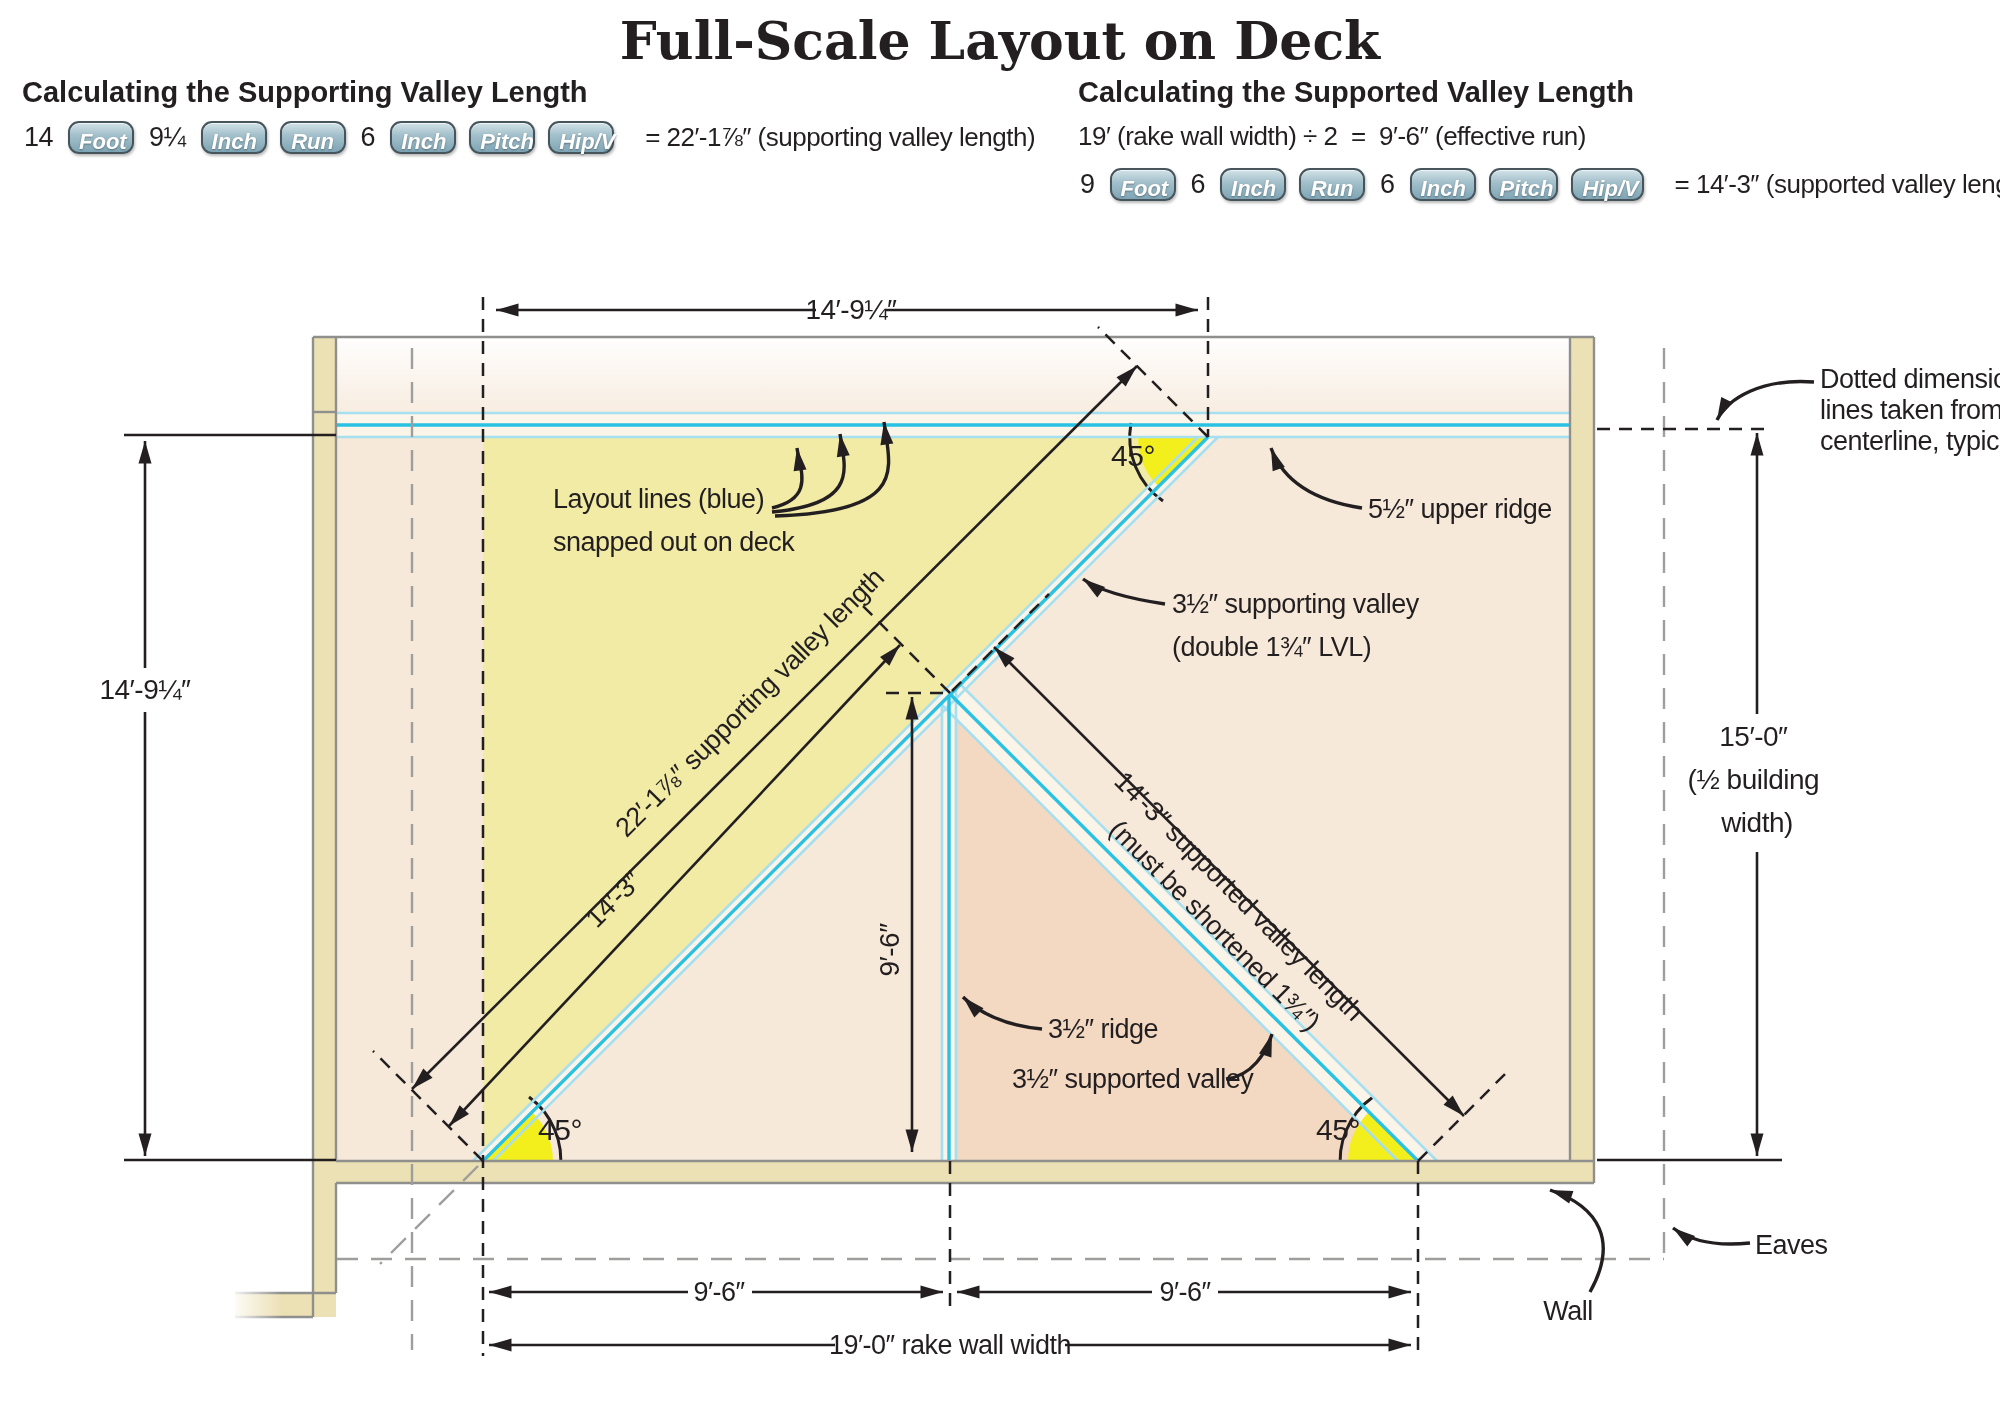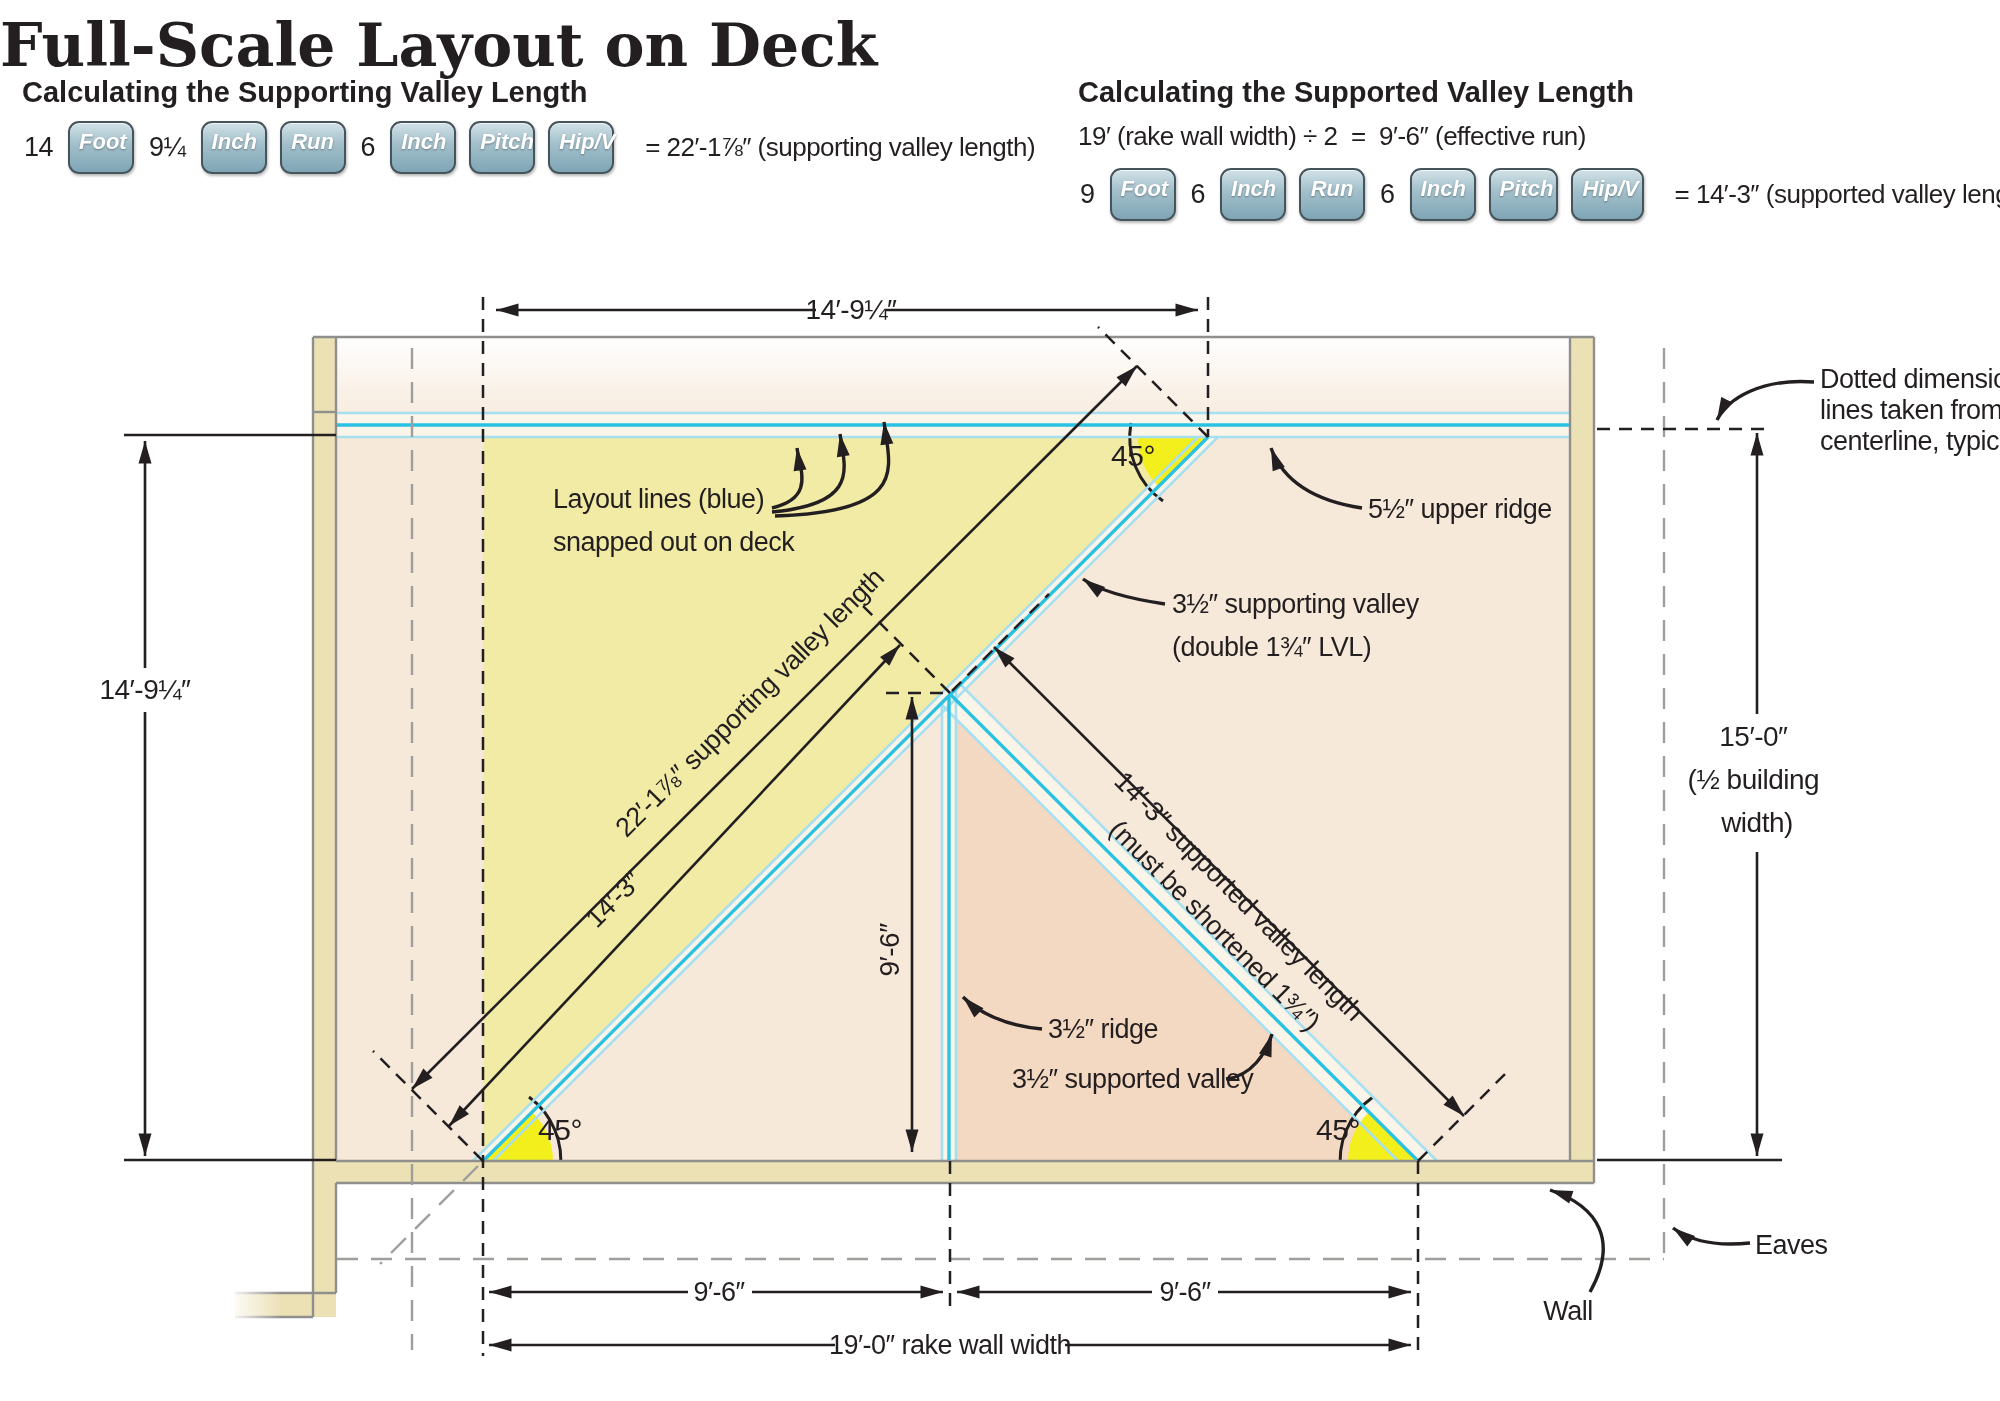--- a/index.html
+++ b/index.html
@@ -1,36 +1,36 @@
 <!DOCTYPE html>
 <html><head>
 <meta charset="utf-8">
 <style>
   html,body{margin:0;padding:0;}
   body{
     width:2000px;height:1401px;position:relative;background:#ffffff;
     font-family:"Liberation Sans",sans-serif;color:#231f20;overflow:hidden;
   }
   .page-title{
-    position:absolute;left:0;right:0;top:10px;
+    position:absolute;left:0;right:0;top:10px;text-align:center;
     font-family:"DejaVu Serif","Liberation Serif",serif;
-    font-weight:bold;font-size:60px;letter-spacing:0;
+    font-weight:bold;font-size:52px;letter-spacing:0;
   }
   .calc{position:absolute;top:76px;width:960px;}
   .calc-left{left:22px;}
   .calc-right{left:1078px;}
   .calc h2{
     margin:0 0 12px 0;font-family:Liberation Sans, sans-serif;
     font-size:29px;font-weight:bold;
   }
   .formula{font-size:26px;letter-spacing:-0.5px;margin-bottom:16px;white-space:pre;}
   .calcrow{display:flex;align-items:center;gap:13px;}
   .calcrow .num{font-size:27px;letter-spacing:-0.5px;padding:0 2px;}
   .calcrow .key{
-    display:inline-block;min-width:66px;height:53px;line-height:37px;text-align:center;
+    display:inline-block;min-width:66px;height:33px;line-height:37px;text-align:center;
     border-radius:11px;border:2px solid #46555c;box-sizing:border-box;padding:0 9px;
     background:linear-gradient(180deg,#d2e2e7 0%,#a3c0cb 42%,#7fa5b5 100%);
     color:#ffffff;font-style:italic;font-weight:bold;font-size:22px;
     text-shadow:0 1px 2px rgba(0,0,0,.35);
     box-shadow:inset 0 1px 0 rgba(255,255,255,.65), 1px 2px 3px rgba(0,0,0,.28);
   }
   .calcrow .res{font-size:26px;letter-spacing:-0.5px;margin-left:18px;white-space:pre;}
   svg.diagram{position:absolute;left:0;top:0;}
   svg text{font-family:"Liberation Sans",sans-serif;fill:#231f20;letter-spacing:-0.5px;}
 </style>

